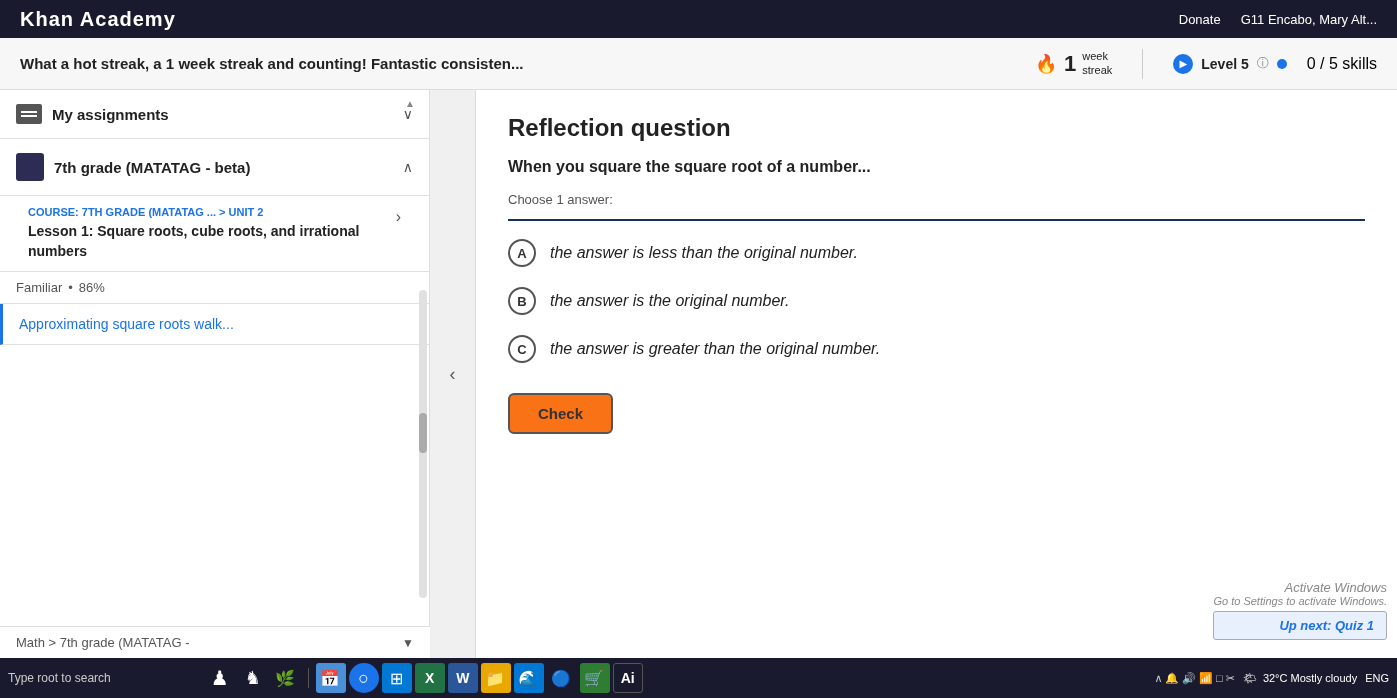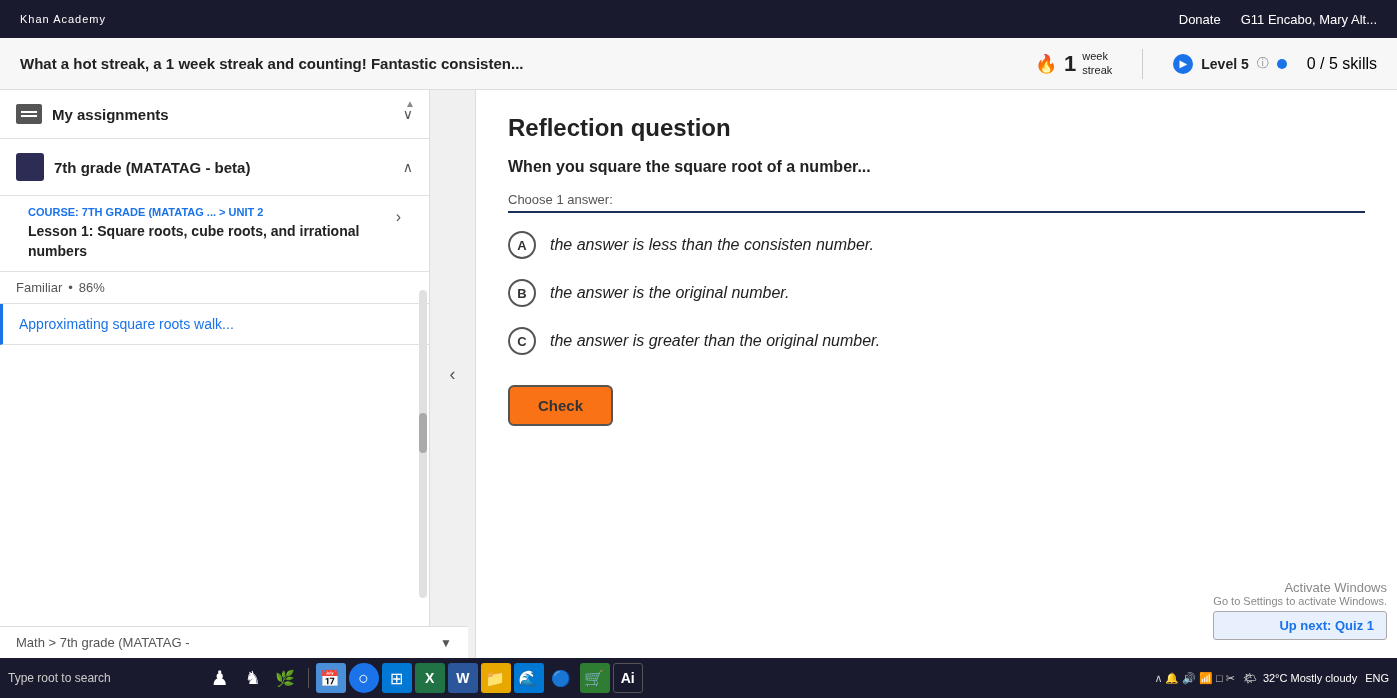--- a/index.html
+++ b/index.html
@@ -10,22 +10,22 @@
       background: #1a1a2e;
       color: #fff;
       display: flex;
       align-items: center;
       justify-content: space-between;
       padding: 0 20px;
       height: 38px;
       font-size: 13px;
     }
     .top-bar-title {
-      font-size: 11px;
-      font-weight: normal;
+      font-size: 20px;
+      font-weight: bold;
       letter-spacing: 1px;
       text-align: right;
     }
     .top-bar-right {
       display: flex;
       gap: 20px;
       align-items: center;
     }
 
     
@@ -208,21 +208,21 @@
     }
     .question-text {
       font-size: 16px;
       font-weight: bold;
       color: #222;
       margin-bottom: 16px;
     }
     .choose-label {
       font-size: 13px;
       color: #555;
-      margin-bottom: 4px;
+      margin-bottom: 12px;
     }
     .divider {
       border: none;
       border-top: 2px solid #1a2e5a;
       margin-bottom: 18px;
     }
     .answer-option {
       display: flex;
       align-items: center;
       gap: 14px;
@@ -260,20 +260,21 @@
     }
 
     
     .activate-windows {
       position: absolute;
       bottom: 58px;
       right: 10px;
       text-align: right;
       color: #555;
       font-size: 12px;
+      font-style: italic;
     }
     .up-next {
       background: #e8f0fe;
       border: 1px solid #aaa;
       padding: 6px 12px;
       font-size: 13px;
       color: #1a73e8;
       font-weight: bold;
       border-radius: 3px;
       margin-top: 4px;
@@ -432,21 +433,21 @@
   <div class="content-area">
     <h1 class="reflection-title">Reflection question</h1>
     <p class="question-text">When you square the square root of a number...</p>
     <p class="choose-label">Choose 1 answer:</p>
     <hr class="divider">
 
     
     <div class="answer-option">
       <div class="option-circle">A</div>
       <span class="option-text">
-        the answer <em>is less than the consisten number.</em>
+        the answer <em>is less than the original number.</em>
       </span>
     </div>
 
     
     <div class="answer-option">
       <div class="option-circle">B</div>
       <span class="option-text">
         the answer <em>is the original number.</em>
       </span>
     </div>
@@ -464,21 +465,21 @@
 
     
     <div class="activate-windows">
       <div style="font-size:13px;color:#888;">Activate Windows</div>
       <div style="font-size:11px;color:#888;">Go to Settings to activate Windows.</div>
       <div class="up-next">Up next: Quiz 1</div>
     </div>
   </div>
 </div>
 
-<div style="position:absolute;bottom:40px;left:0;width:468px;background:#fff;border-top:1px solid #ddd;padding:8px 16px;font-size:13px;color:#555;display:flex;align-items:center;justify-content:space-between;">
+<div style="position:absolute;bottom:40px;left:0;width:430px;background:#fff;border-top:1px solid #ddd;padding:8px 16px;font-size:13px;color:#555;display:flex;align-items:center;justify-content:space-between;">
   <span>Math &gt; 7th grade (MATATAG -</span>
   <span style="font-size:12px;">▼</span>
 </div>
 
 <div class="taskbar">
 
   <div class="taskbar-search">
     <span style="cursor:text;font-size:12px;color:#ccc;">Type root to search</span>
   </div>
 

